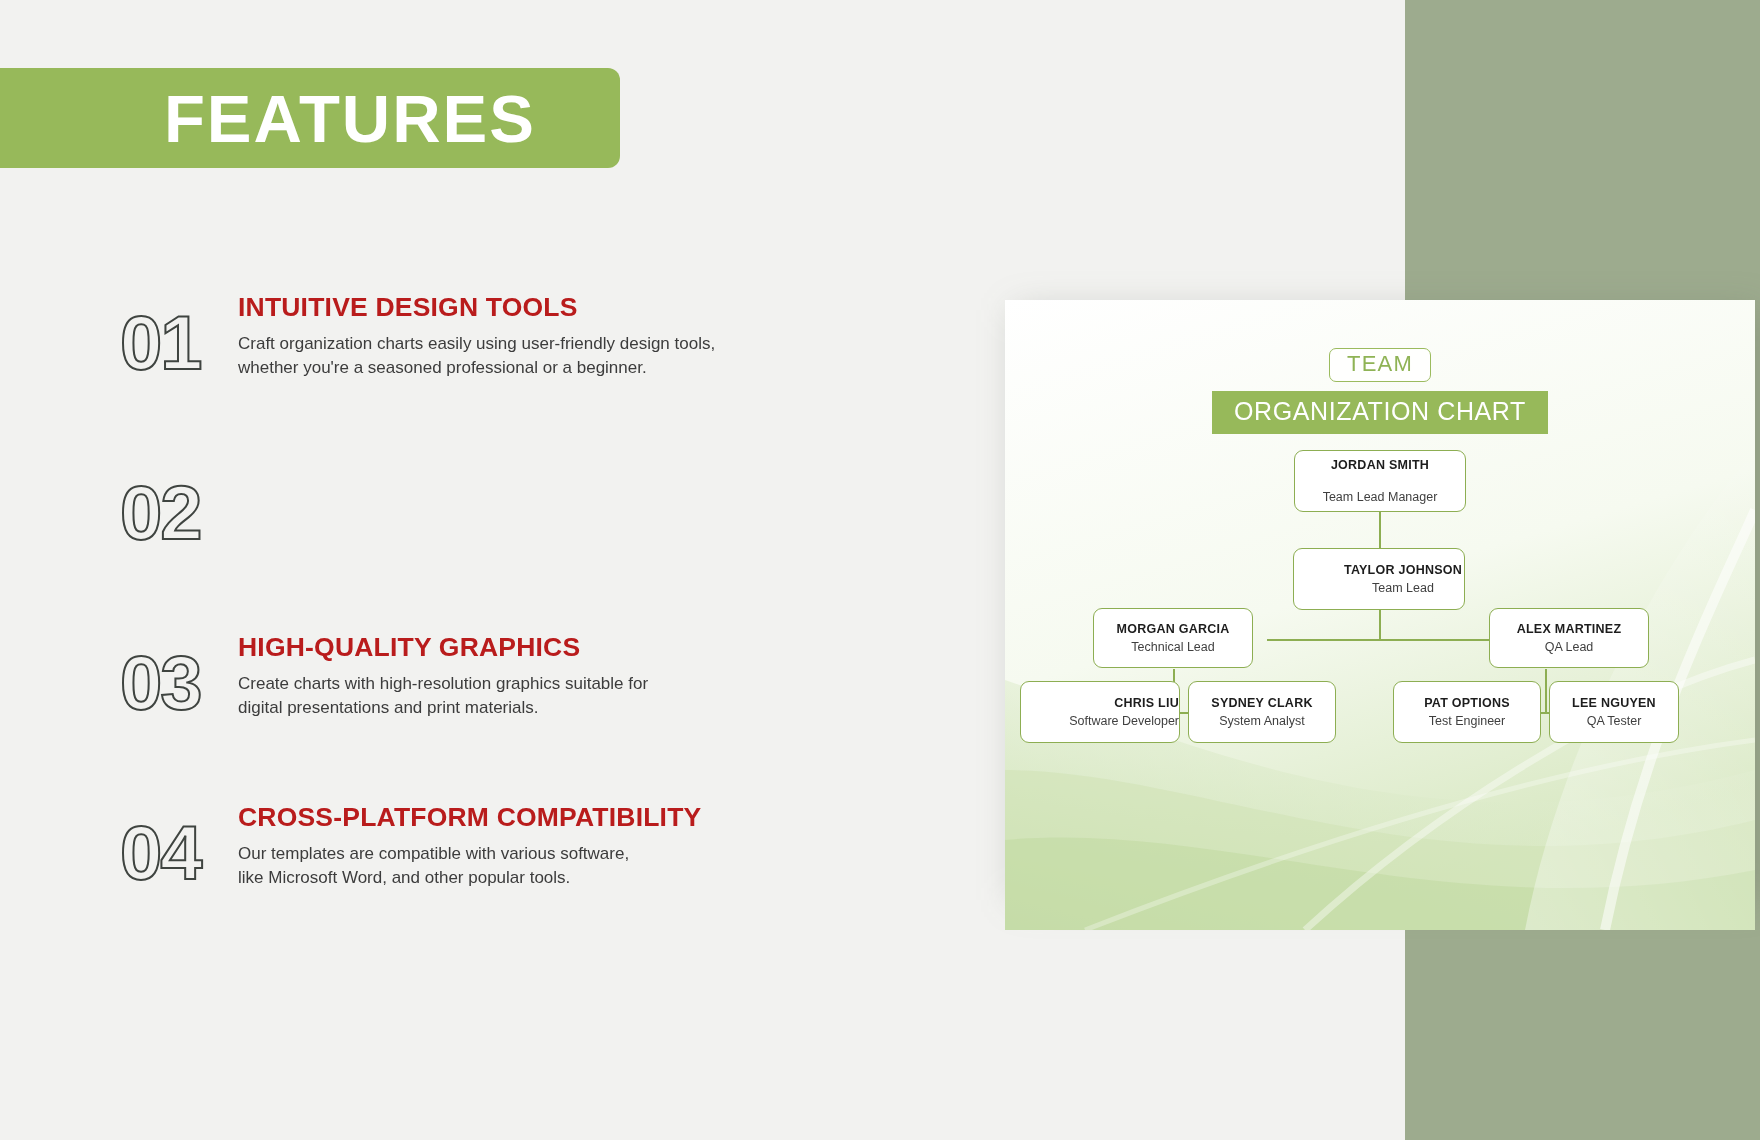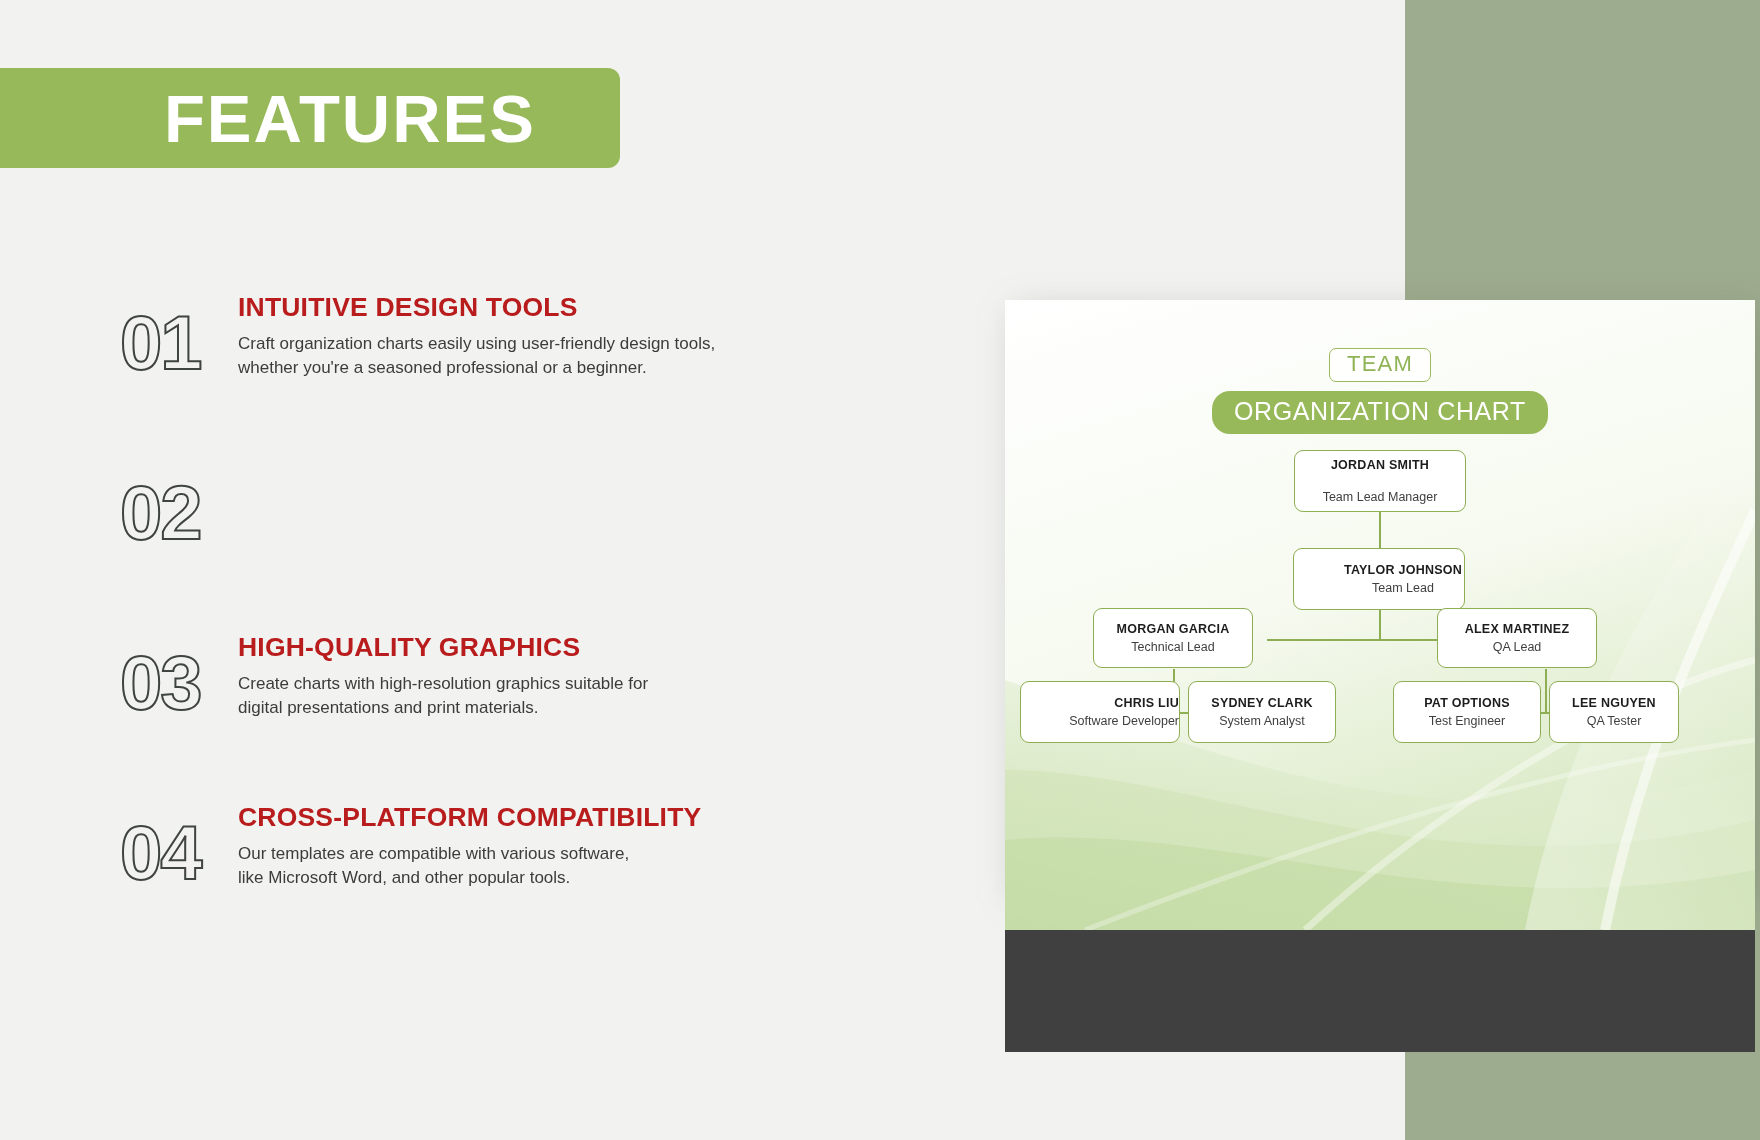--- a/index.html
+++ b/index.html
@@ -103,22 +103,22 @@
     width: 745px;
     height: 590px;
     background: rgba(90,95,85,0.26);
     filter: blur(18px);
   }
   .card {
     position: absolute;
     left: 1005px;
     top: 300px;
     width: 750px;
-    height: 752px;
-    background: #404040;
+    height: 630px;
+    background: #0f172a;
     overflow: hidden;
   }
   .card-bg {
     position: absolute;
     inset: 0;
   }
 
   
   .chart-titles {
     position: absolute;
@@ -137,21 +137,21 @@
     background: rgba(255,255,255,0.85);
     color: #8fb355;
     font-size: 22px;
     letter-spacing: 1.2px;
     padding: 4px 17px 6px;
     line-height: 1;
   }
   .chart-title-bar {
     margin-top: 9px;
     background: #97b95a;
-    border-radius: 18px;
+    border-radius: 0;
     color: #ffffff;
     font-size: 25px;
     letter-spacing: 0.6px;
     padding: 8px 22px 10px;
     line-height: 1;
   }
 
   
   .org {
     position: absolute;
@@ -295,21 +295,21 @@
 
     <div class="node" style="left:288px; top:248px; width:172px; height:62px;padding-left:48px;">
       <div class="node-name">TAYLOR JOHNSON</div>
       <div class="node-role">Team Lead</div>
     </div>
 
     <div class="node" style="left:88px; top:308px; width:160px; height:60px;">
       <div class="node-name">MORGAN GARCIA</div>
       <div class="node-role">Technical Lead</div>
     </div>
-    <div class="node" style="left:432px; top:308px; width:160px; height:60px;">
+    <div class="node" style="left:484px; top:308px; width:160px; height:60px;">
       <div class="node-name">ALEX MARTINEZ</div>
       <div class="node-role">QA Lead</div>
     </div>
 
     <div class="node" style="left:15px; top:381px; width:160px; height:62px;align-items:flex-end;">
       <div class="node-name">CHRIS LIU</div>
       <div class="node-role">Software Developer</div>
     </div>
     <div class="node" style="left:183px; top:381px; width:148px; height:62px;">
       <div class="node-name">SYDNEY CLARK</div>

